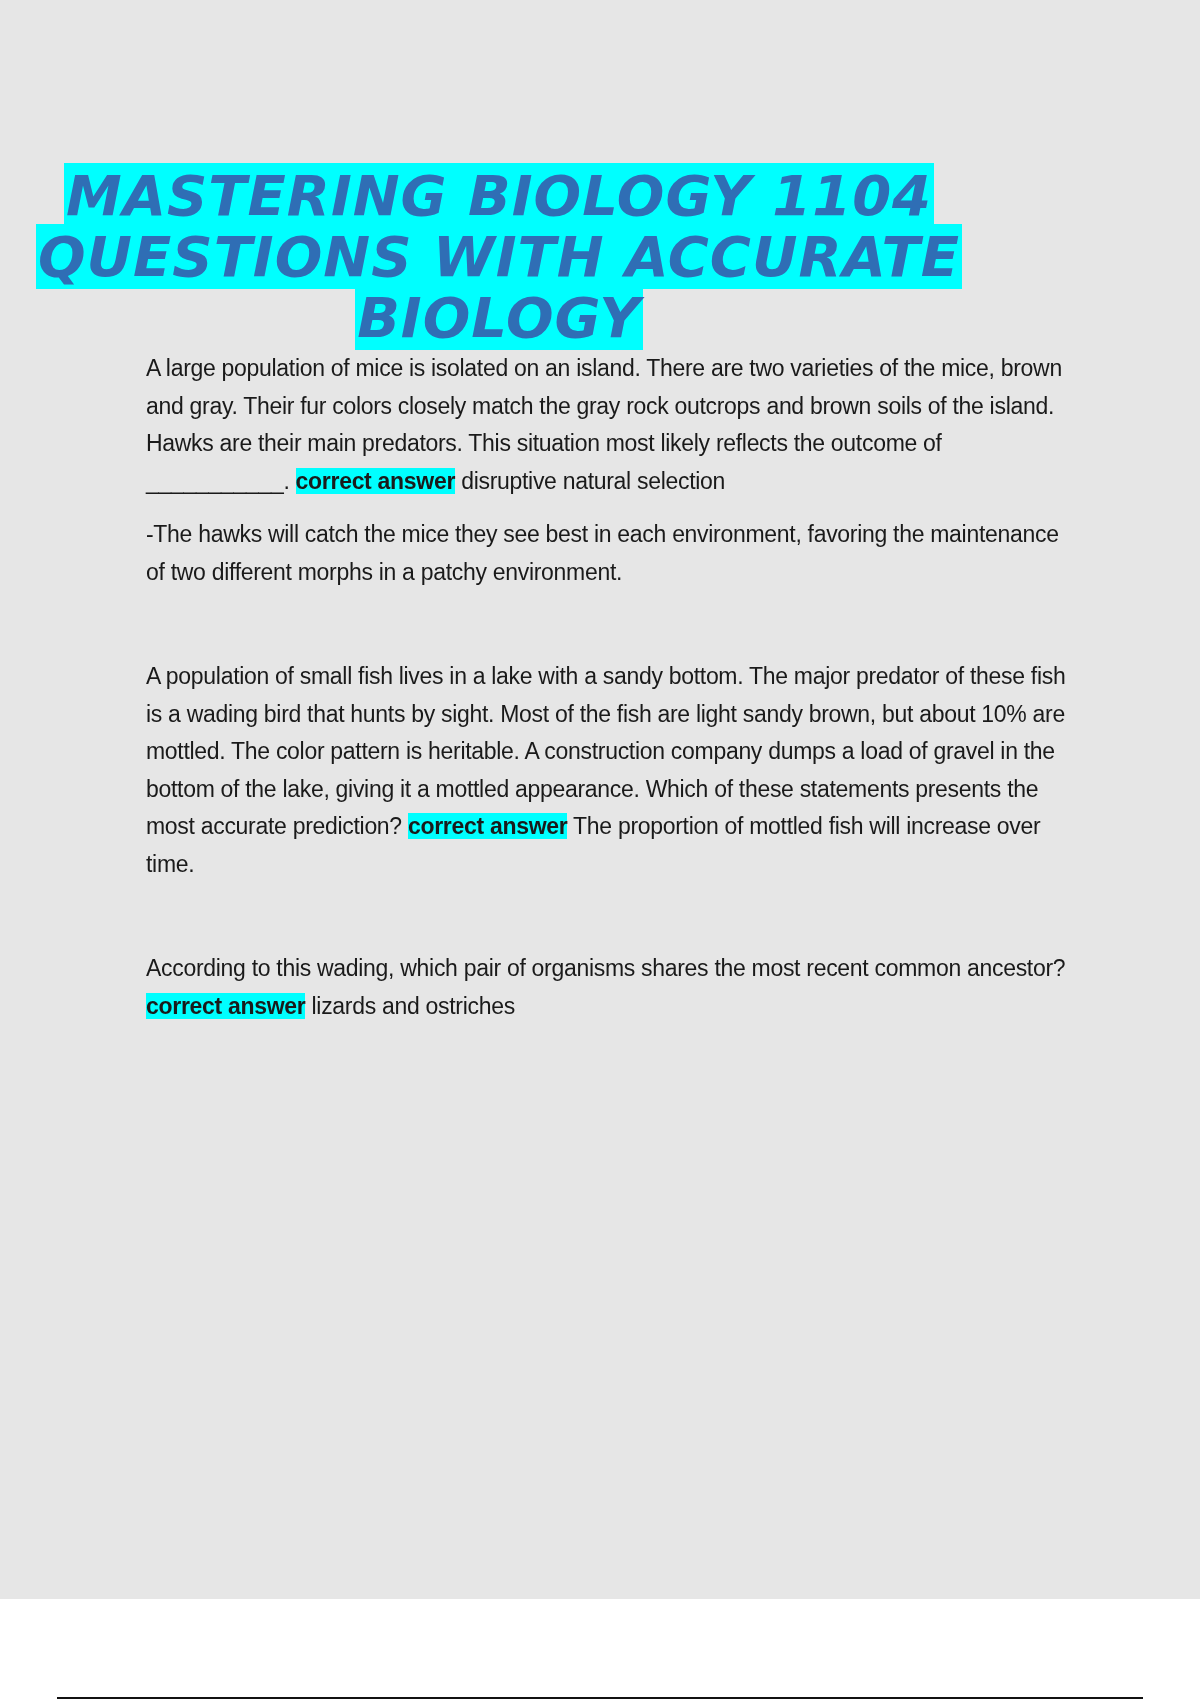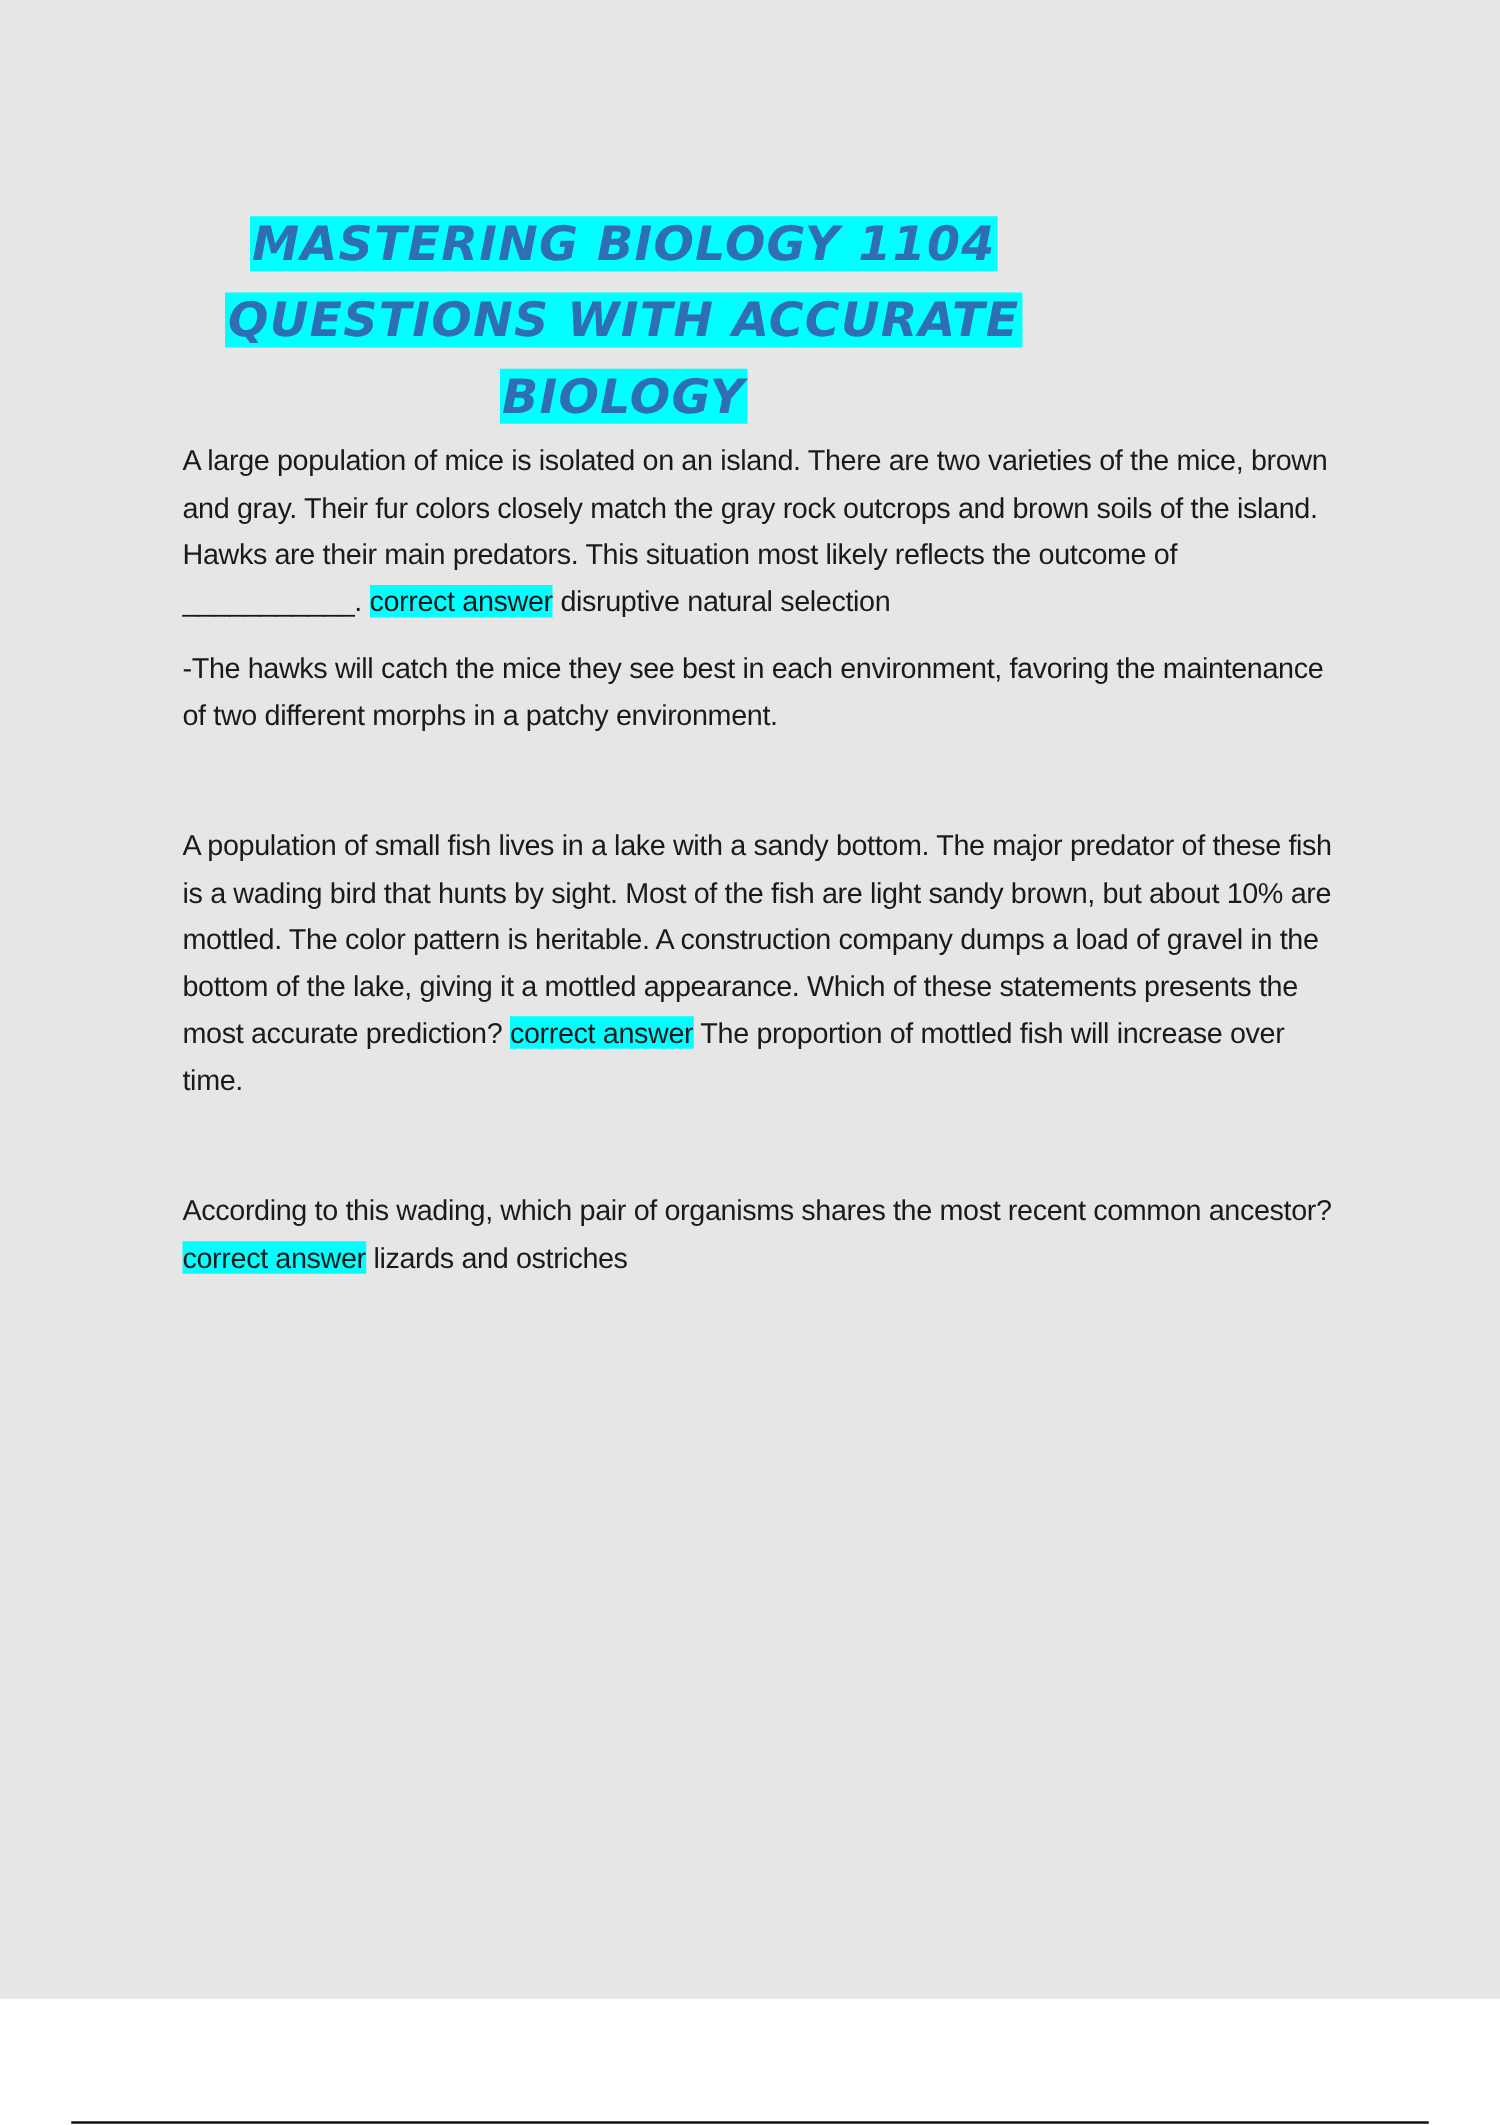--- a/index.html
+++ b/index.html
@@ -10,33 +10,33 @@
     }
     .page {
       position: absolute; left: 0; top: 0; width: 1200px; height: 1599px;
       background: #e6e6e6;
     }
     .title {
       position: absolute; left: 0; top: 165px; width: 998px;
       text-align: center;
       font-family: "DejaVu Sans", sans-serif;
       font-weight: bold; font-style: italic;
-      font-size: 38px; line-height: 61px;
+      font-size: 56px; line-height: 61px;
       color: #2f6eb5;
       letter-spacing: 1px;
     }
     .title span { background: #00ffff; padding: 0 2px; }
     .body {
       position: absolute; left: 146px; top: 350px; width: 935px;
       font-family: "Liberation Sans", sans-serif;
       font-size: 23px; line-height: 37.5px; color: #1a1a1a;
       letter-spacing: -0.3px;
     }
     .body p { margin: 0; }
-    .hl { background: #00ffff; }
+    .hl { background: #00ffff; font-weight: bold; }
     .gap-small { height: 16px; }
     .gap-large { height: 67px; }
     .footer-rule {
       position: absolute; left: 57px; top: 1697px; width: 1086px; height: 2px;
       background: #111;
     }
   </style>
 </head>
 <body>
 

